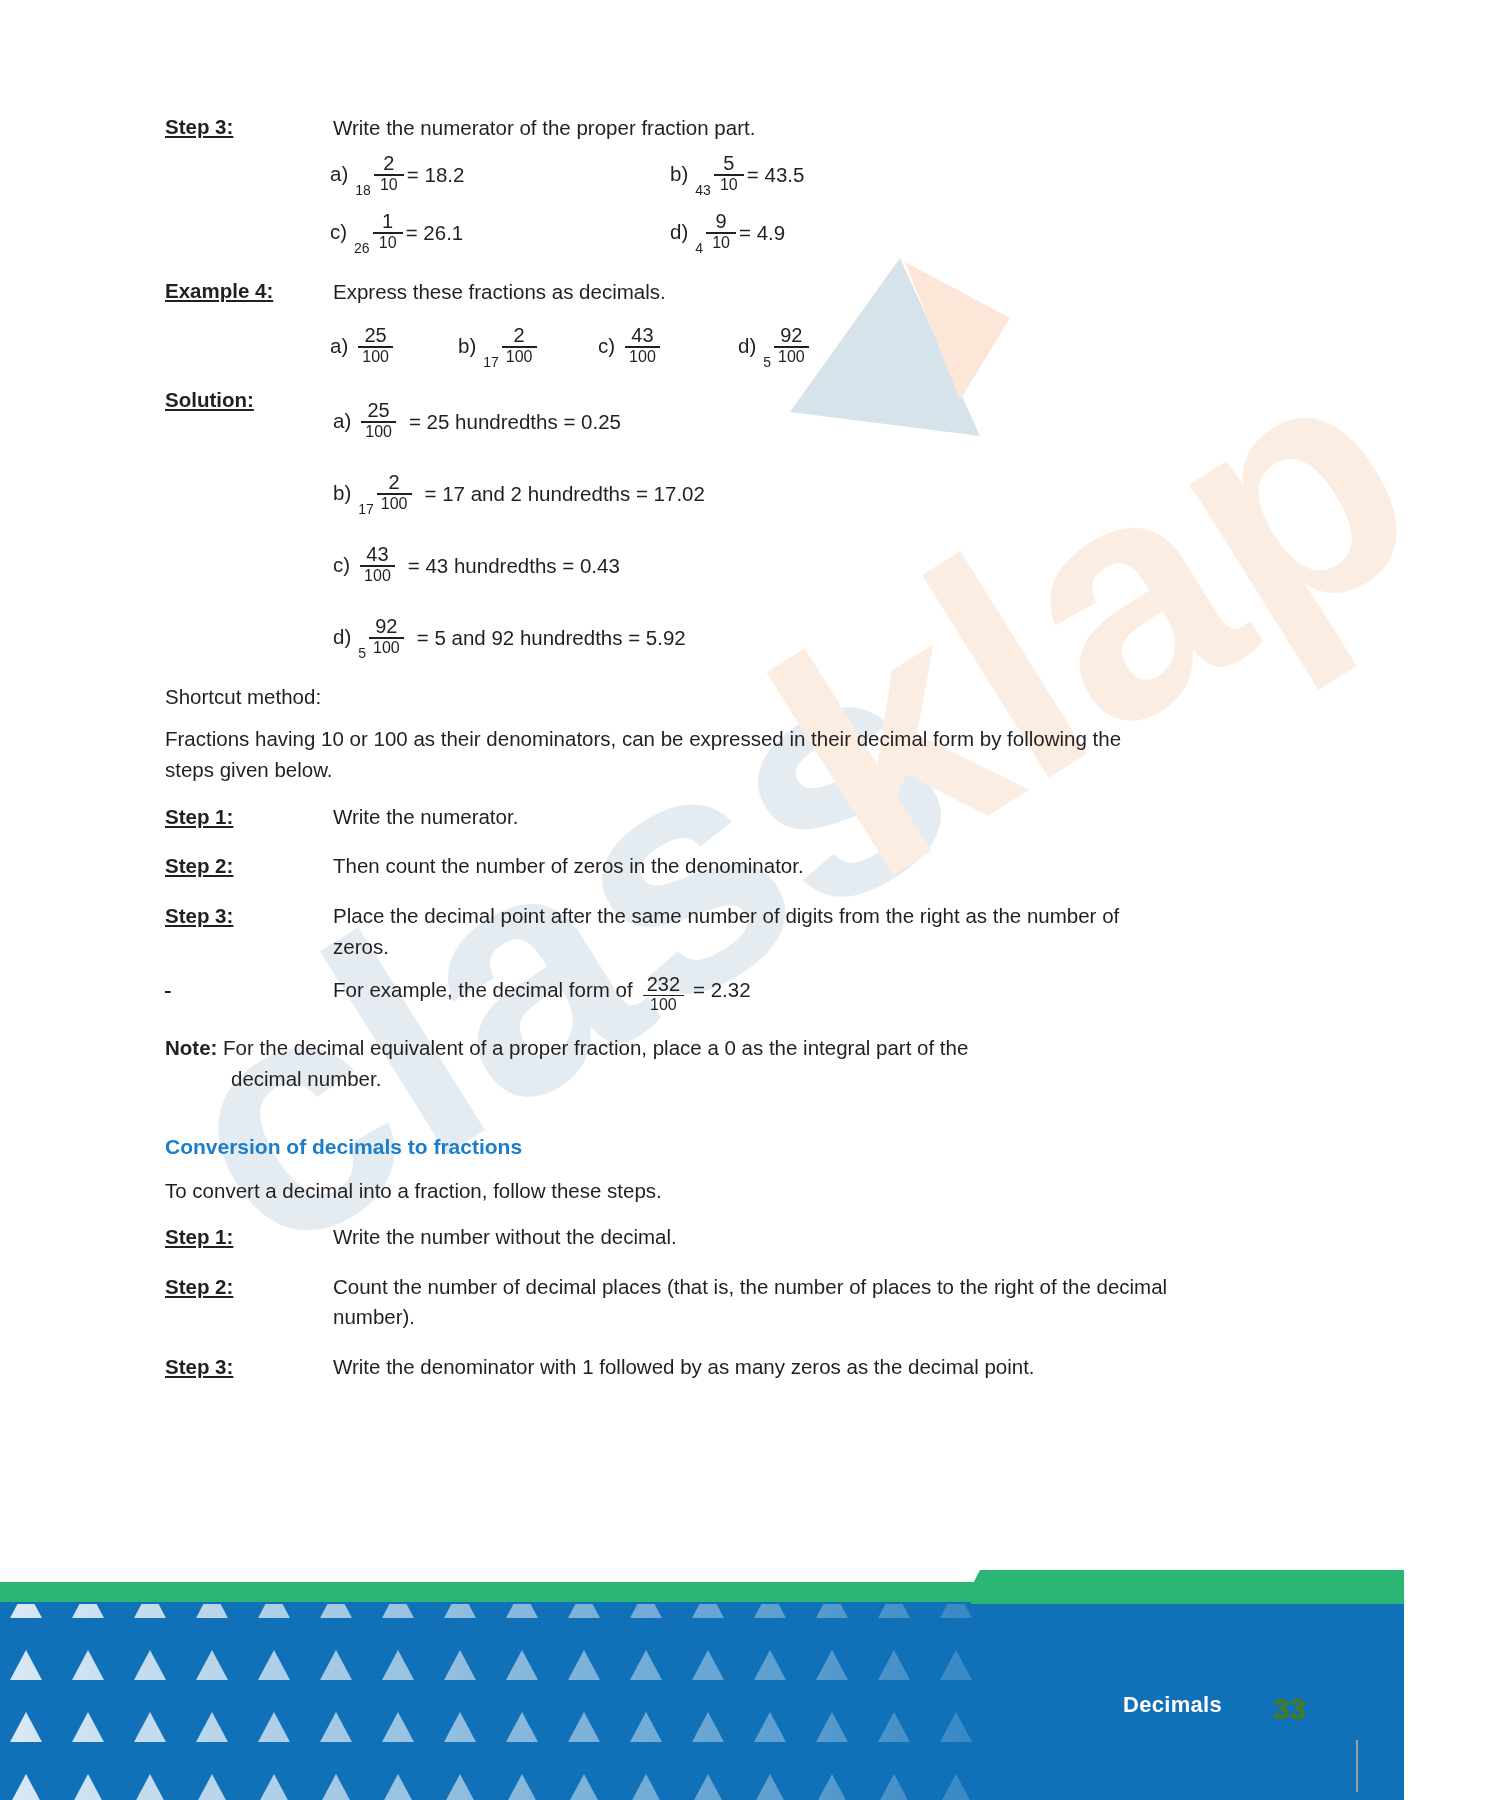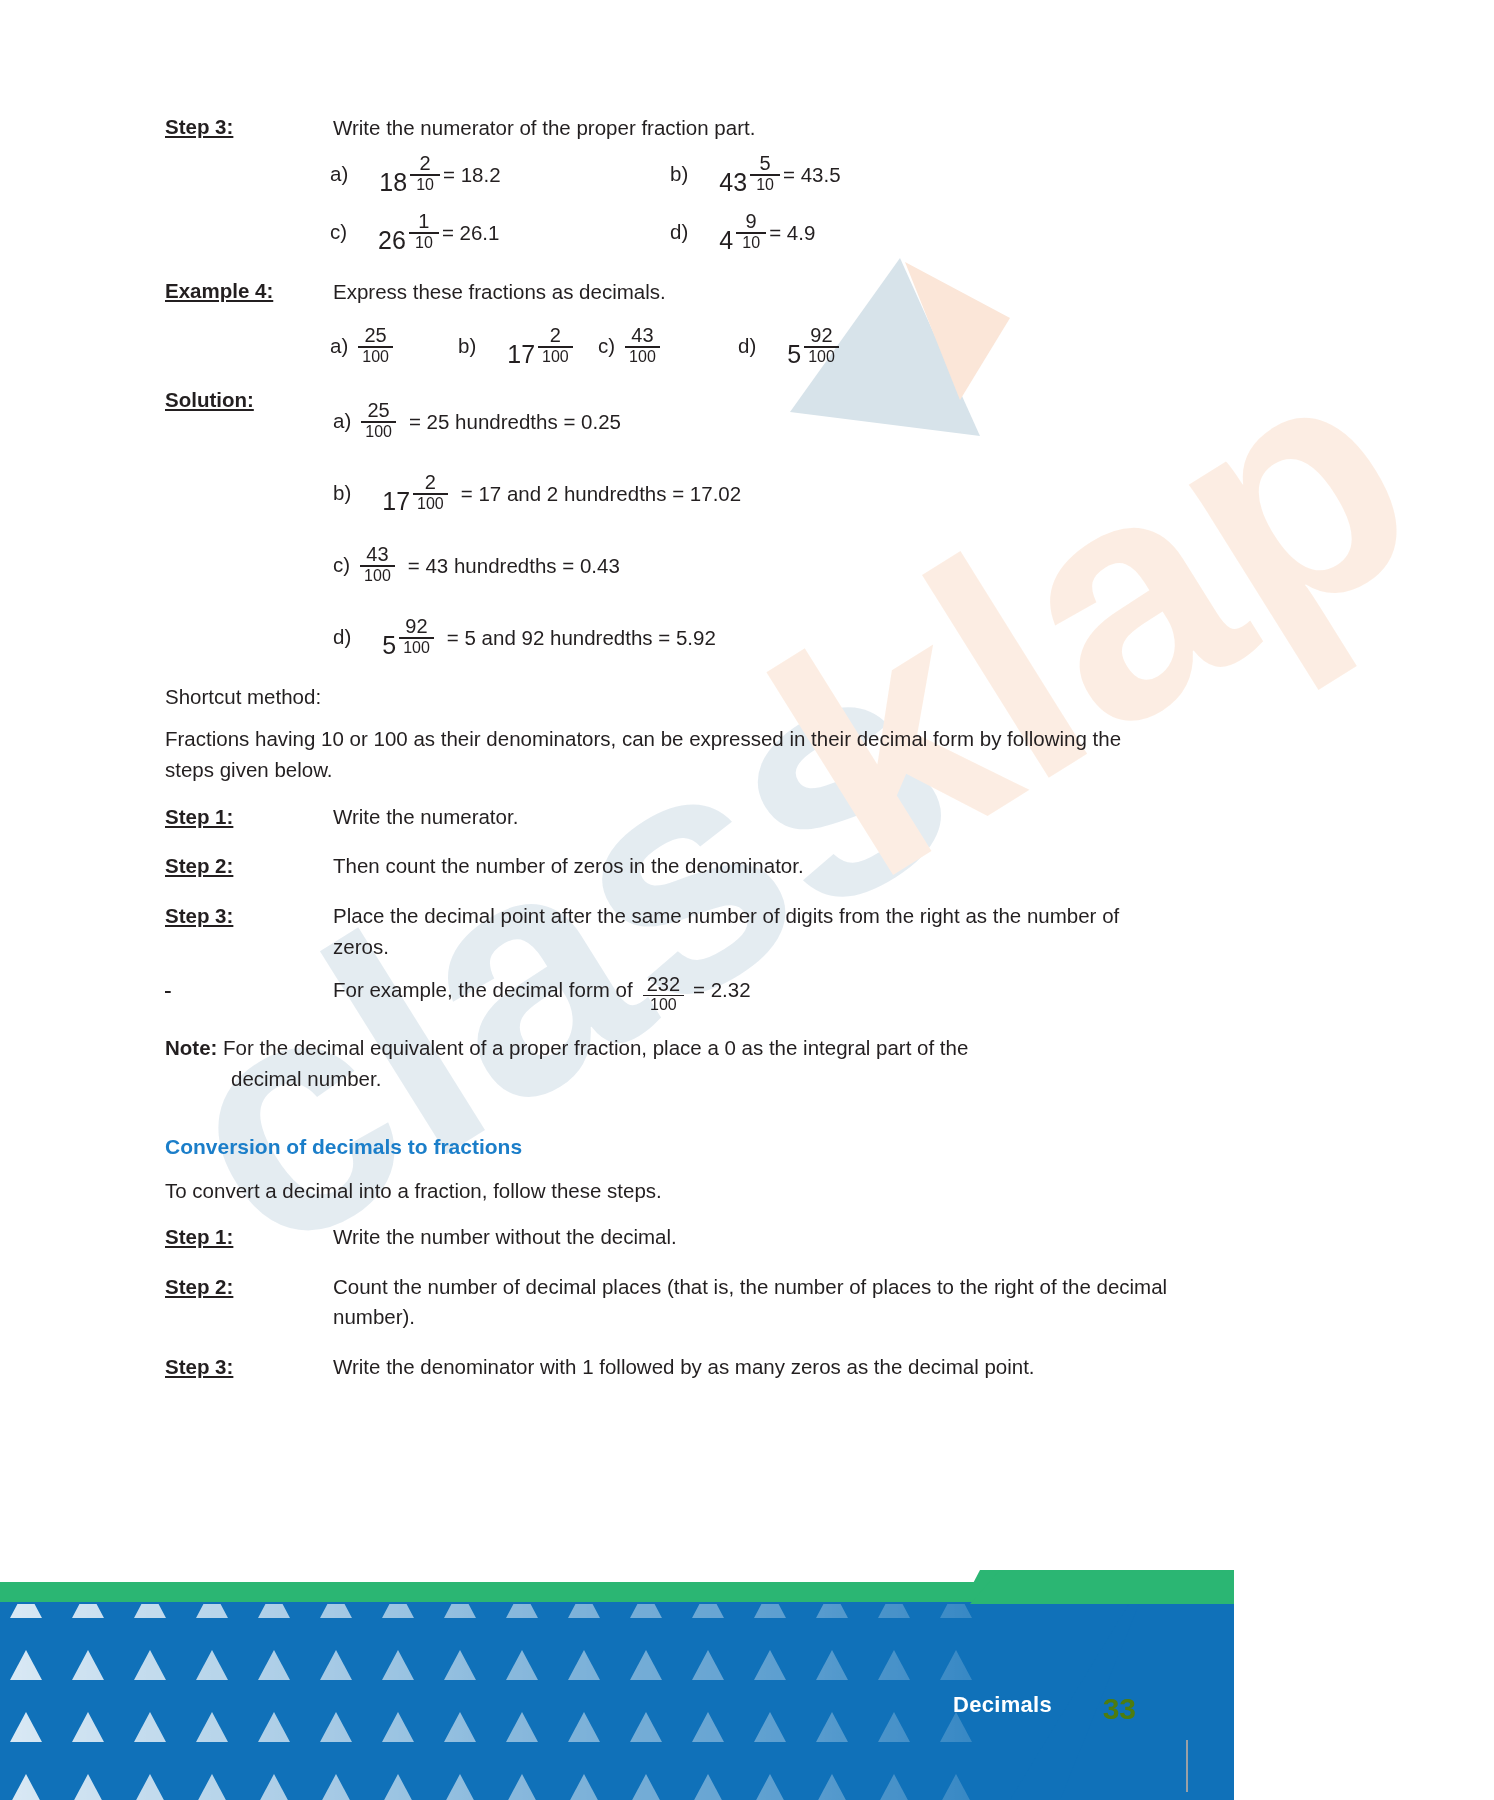--- a/index.html
+++ b/index.html
@@ -83,24 +83,23 @@
     min-width: 30px;
     height: 1.6px;
     background: #231f20;
   }
   .frac .den {
     font-size: 16px;
     line-height: 1.12;
     padding: 0 4px;
   }
   .whole {
-    font-size: 25px;
+    font-size: 14px;
     position: relative;
-    top: 8px;
-    margin-left: 24px;
+    top: 16px;
   }
   .mixed {
     display: inline-flex;
     align-items: center;
   }
   .item-letter {
     font-size: 20.5px;
     margin-right: 7px;
   }
 
@@ -181,21 +180,21 @@
     margin-top: 8px;
     margin-left: 0px;
     font-size: 20.5px;
   }
 
   
   .footer {
     position: absolute;
     left: 0;
     bottom: 0;
-    width: 1234px;
+    width: 1404px;
     height: 230px;
     z-index: 3;
     overflow: hidden;
   }
   .footer-label {
     position: absolute;
     right: 182px;
     bottom: 82px;
     color: #ffffff;
     font-weight: bold;

